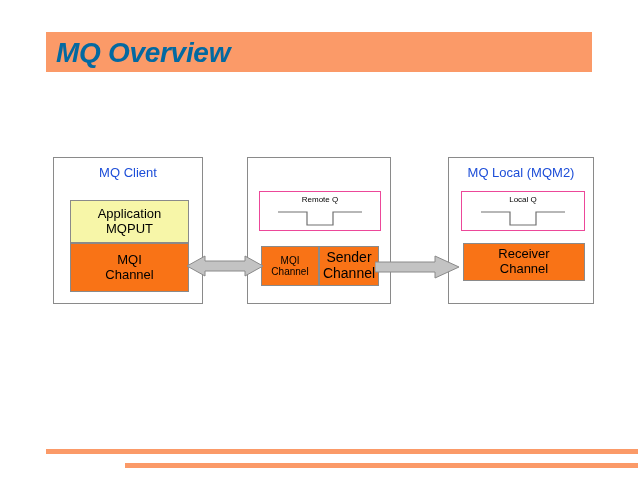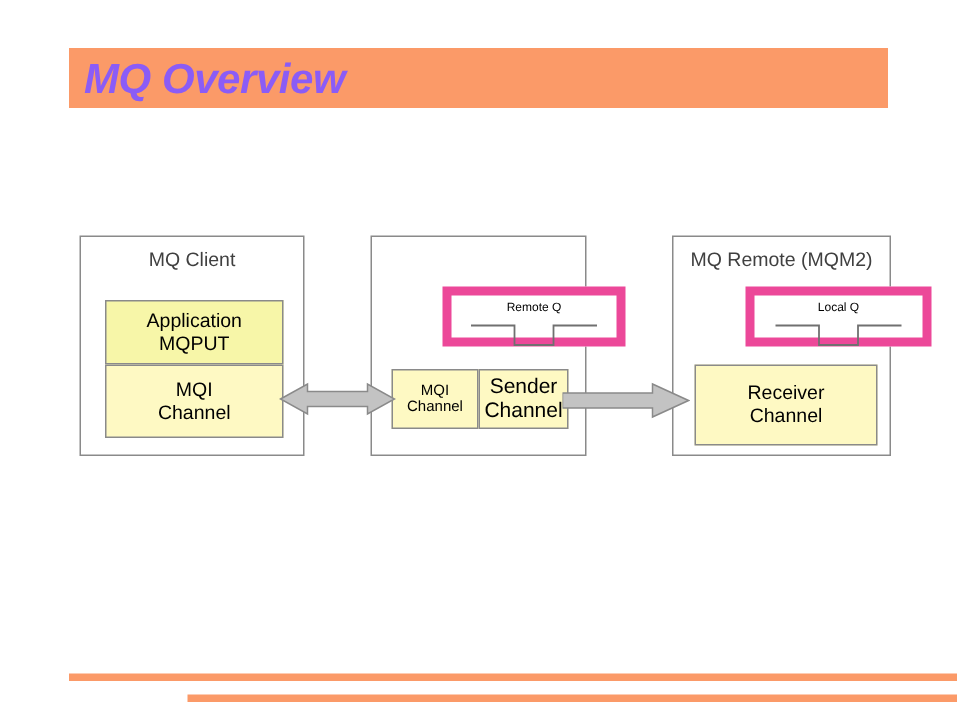--- a/index.html
+++ b/index.html
@@ -27,21 +27,21 @@
   #title-text {
     position: absolute;
     left: 56px;
     top: 34px;
     width: 520px;
     height: 38px;
     line-height: 38px;
     font-size: 28px;
     font-weight: bold;
     font-style: italic;
-    color: #8b5cf6;
+    color: #0369a1;
     letter-spacing: -0.3px;
     white-space: nowrap;
   }
 
   
   .footer-bar {
     position: absolute;
     background: #fb9a68;
   }
   #footer-bar-1 {
@@ -76,31 +76,30 @@
   #panel-mqm1    { left: 247px; top: 157px; width: 144px; height: 147px; }
   #panel-mqm2    { left: 448px; top: 157px; width: 146px; height: 147px; }
 
   .panel-title {
     position: absolute;
     left: 0;
     top: 7px;
     width: 100%;
     text-align: center;
     font-size: 13px;
-    color: #404040;
+    color: #1d4ed8;
     white-space: nowrap;
   }
 
   
   .queue-box {
     position: absolute;
-    border: 6px solid #ec4899;
+    border: 1px solid #ec4899;
     background: #ffffff;
     box-sizing: border-box;
-    margin-left: 36px;
   }
   #queue-box-remote { left: 11px; top: 33px; width: 122px; height: 40px; }
   #queue-box-local  { left: 12px; top: 33px; width: 124px; height: 40px; }
 
   .queue-label {
     position: absolute;
     left: 0;
     top: 3px;
     width: 100%;
     text-align: center;
@@ -124,40 +123,40 @@
     box-sizing: border-box;
     display: flex;
     flex-direction: column;
     align-items: center;
     justify-content: center;
     color: #000000;
     text-align: center;
     line-height: 1.12;
   }
   .block-yellow { background: #f7f6a8; }
-  .block-blue   { background: #fef9c3; }
+  .block-blue   { background: #f97316; }
 
   #block-application {
     left: 16px; top: 42px; width: 119px; height: 43px;
     font-size: 13px;
   }
   #block-mqi-client {
     left: 16px; top: 85px; width: 119px; height: 49px;
     font-size: 13px;
   }
   #block-mqi-server {
     left: 13px; top: 88px; width: 58px; height: 40px;
     font-size: 10px;
   }
   #block-sender {
     left: 71px; top: 88px; width: 60px; height: 40px;
     font-size: 14px;
   }
   #block-receiver {
-    left: 14px; top: 85px; width: 122px; height: 54px;
+    left: 14px; top: 85px; width: 122px; height: 38px;
     font-size: 13px;
   }
 
   
   .arrow-svg {
     position: absolute;
   }
   #arrow-client-mqm1 { left: 186px; top: 251px; width: 78px; height: 30px; }
   #arrow-mqm1-mqm2   { left: 375px; top: 254px; width: 85px; height: 26px; }
 </style>
@@ -197,21 +196,21 @@
       <span>Channel</span>
     </div>
 
     <div class="block block-blue" id="block-sender">
       <span>Sender</span>
       <span>Channel</span>
     </div>
   </div>
 
   <div class="panel" id="panel-mqm2">
-    <div class="panel-title">MQ Remote (MQM2)</div>
+    <div class="panel-title">MQ Local (MQM2)</div>
 
     <div class="queue-box" id="queue-box-local">
       <div class="queue-label">Local Q</div>
       <svg class="queue-glyph" viewBox="0 0 86 20">
         <path d="M1 4 H30 V17 H56 V4 H85" fill="none" stroke="#707070" stroke-width="1.2"></path>
       </svg>
     </div>
 
     <div class="block block-blue" id="block-receiver">
       <span>Receiver</span>

